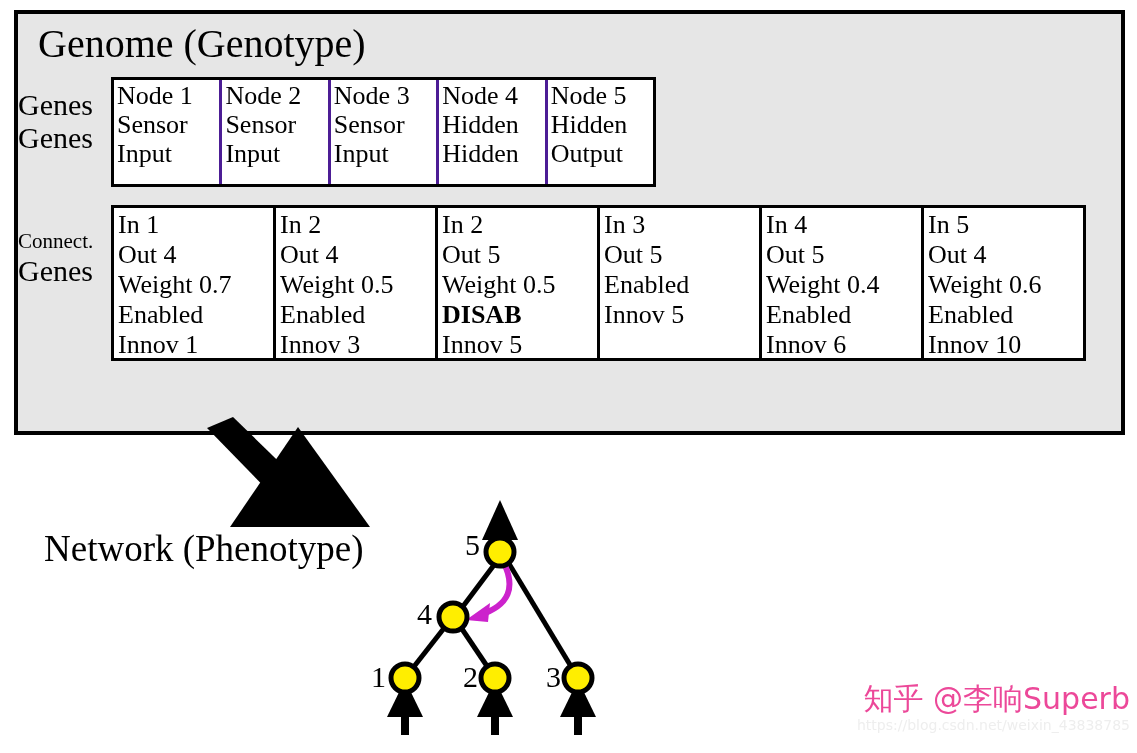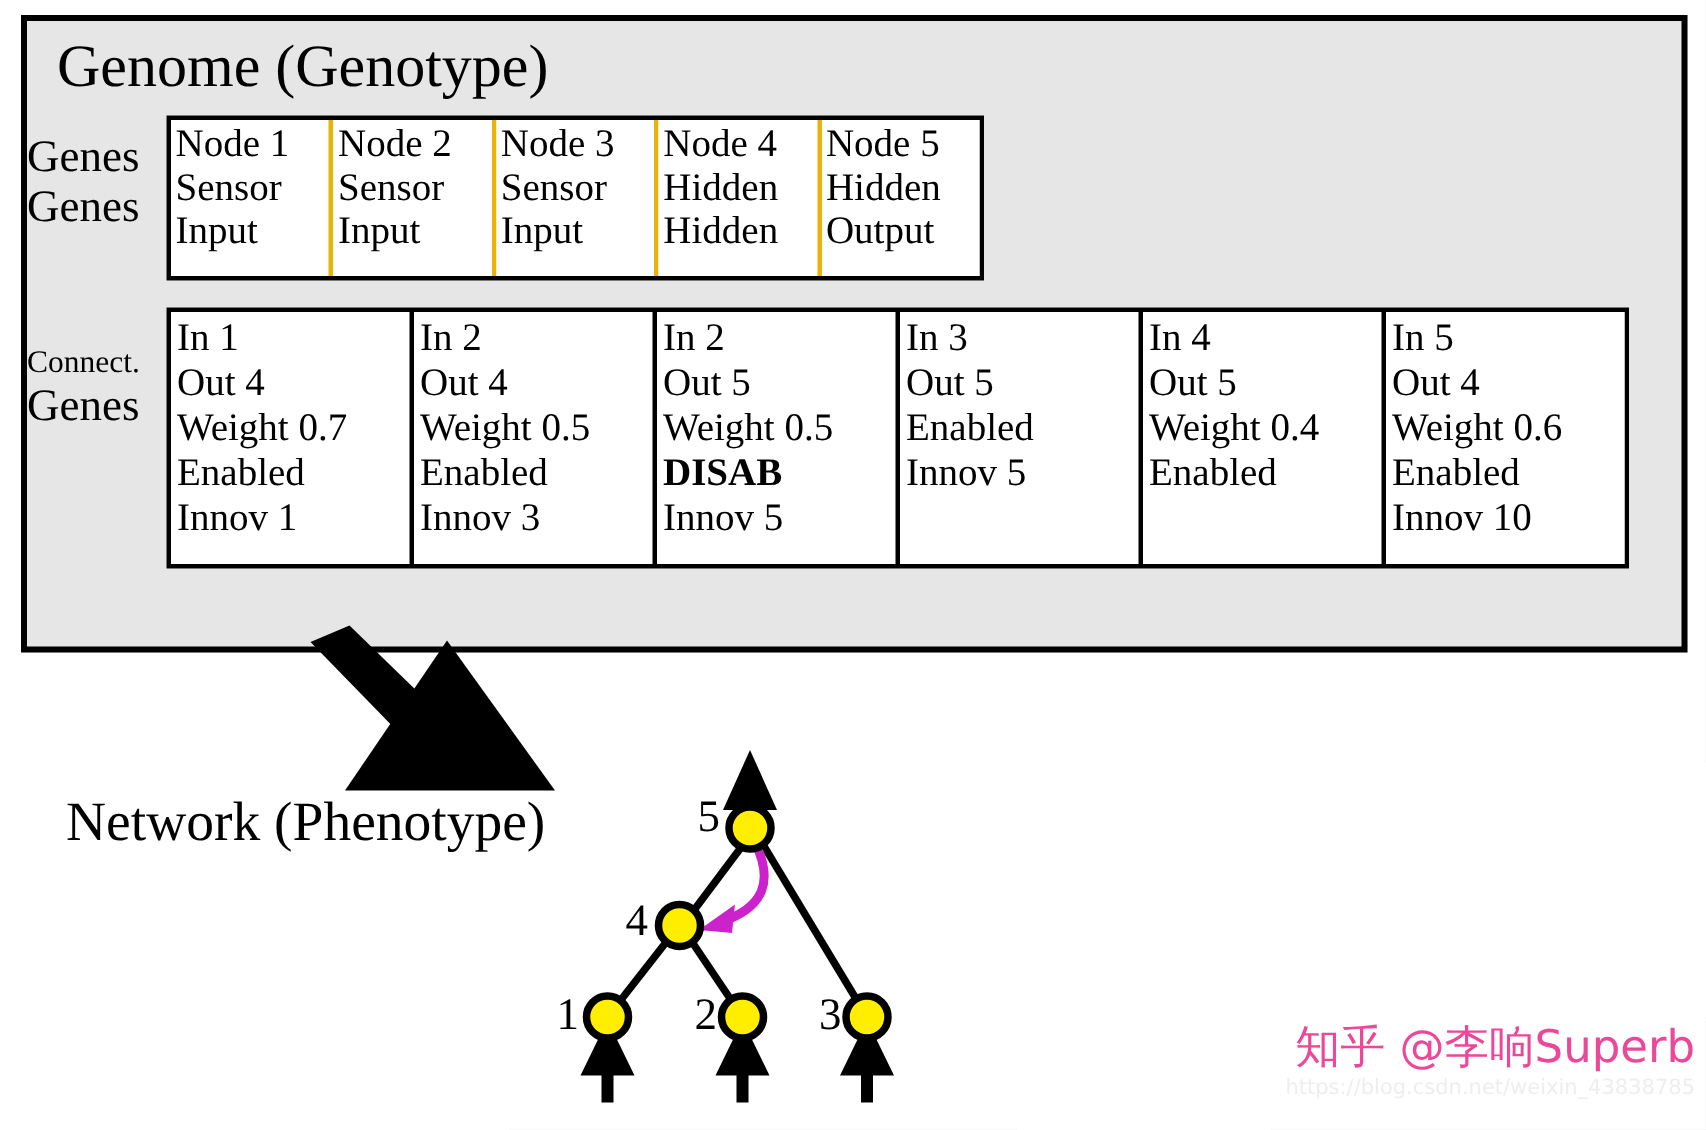--- a/index.html
+++ b/index.html
@@ -65,41 +65,41 @@
     top: 77px;
     width: 545px;
     height: 110px;
     display: flex;
     border: 3px solid #000000;
     background: #ffffff;
     box-sizing: border-box;
   }
   .node-gene-cell {
     flex: 1 1 0;
-    border-right: 3px solid #eab308;
+    border-right: 3px solid #4c1d95;
     box-sizing: border-box;
     padding: 1px 0 0 3px;
     background: #ffffff;
     overflow: hidden;
   }
   .node-gene-cell:last-child { border-right: none; font-family: Liberation Serif, serif; }
   .node-gene-cell span {
     display: block;
     font-size: 26px;
     line-height: 29px;
     white-space: nowrap;
   }
 
   
   #connect-genes-table {
     position: absolute;
     left: 111px;
     top: 205px;
     width: 975px;
-    height: 174px;
+    height: 156px;
     display: flex;
     border: 3px solid #000000;
     background: #ffffff;
     box-sizing: border-box;
   }
   .conn-gene-cell {
     flex: 1 1 0;
     border-right: 3px solid #000000;
     box-sizing: border-box;
     padding: 2px 0 0 4px;
@@ -247,20 +247,21 @@
     <span>In 3</span>
     <span>Out 5</span>
     <span>Enabled</span>
     <span>Innov 5</span>
   </div>
   <div class="conn-gene-cell">
     <span>In 4</span>
     <span>Out 5</span>
     <span>Weight 0.4</span>
     <span>Enabled</span>
+    <span>Innov 6</span>
   </div>
   <div class="conn-gene-cell">
     <span>In 5</span>
     <span>Out 4</span>
     <span>Weight 0.6</span>
     <span>Enabled</span>
     <span>Innov 10</span>
   </div>
 </div>
 

